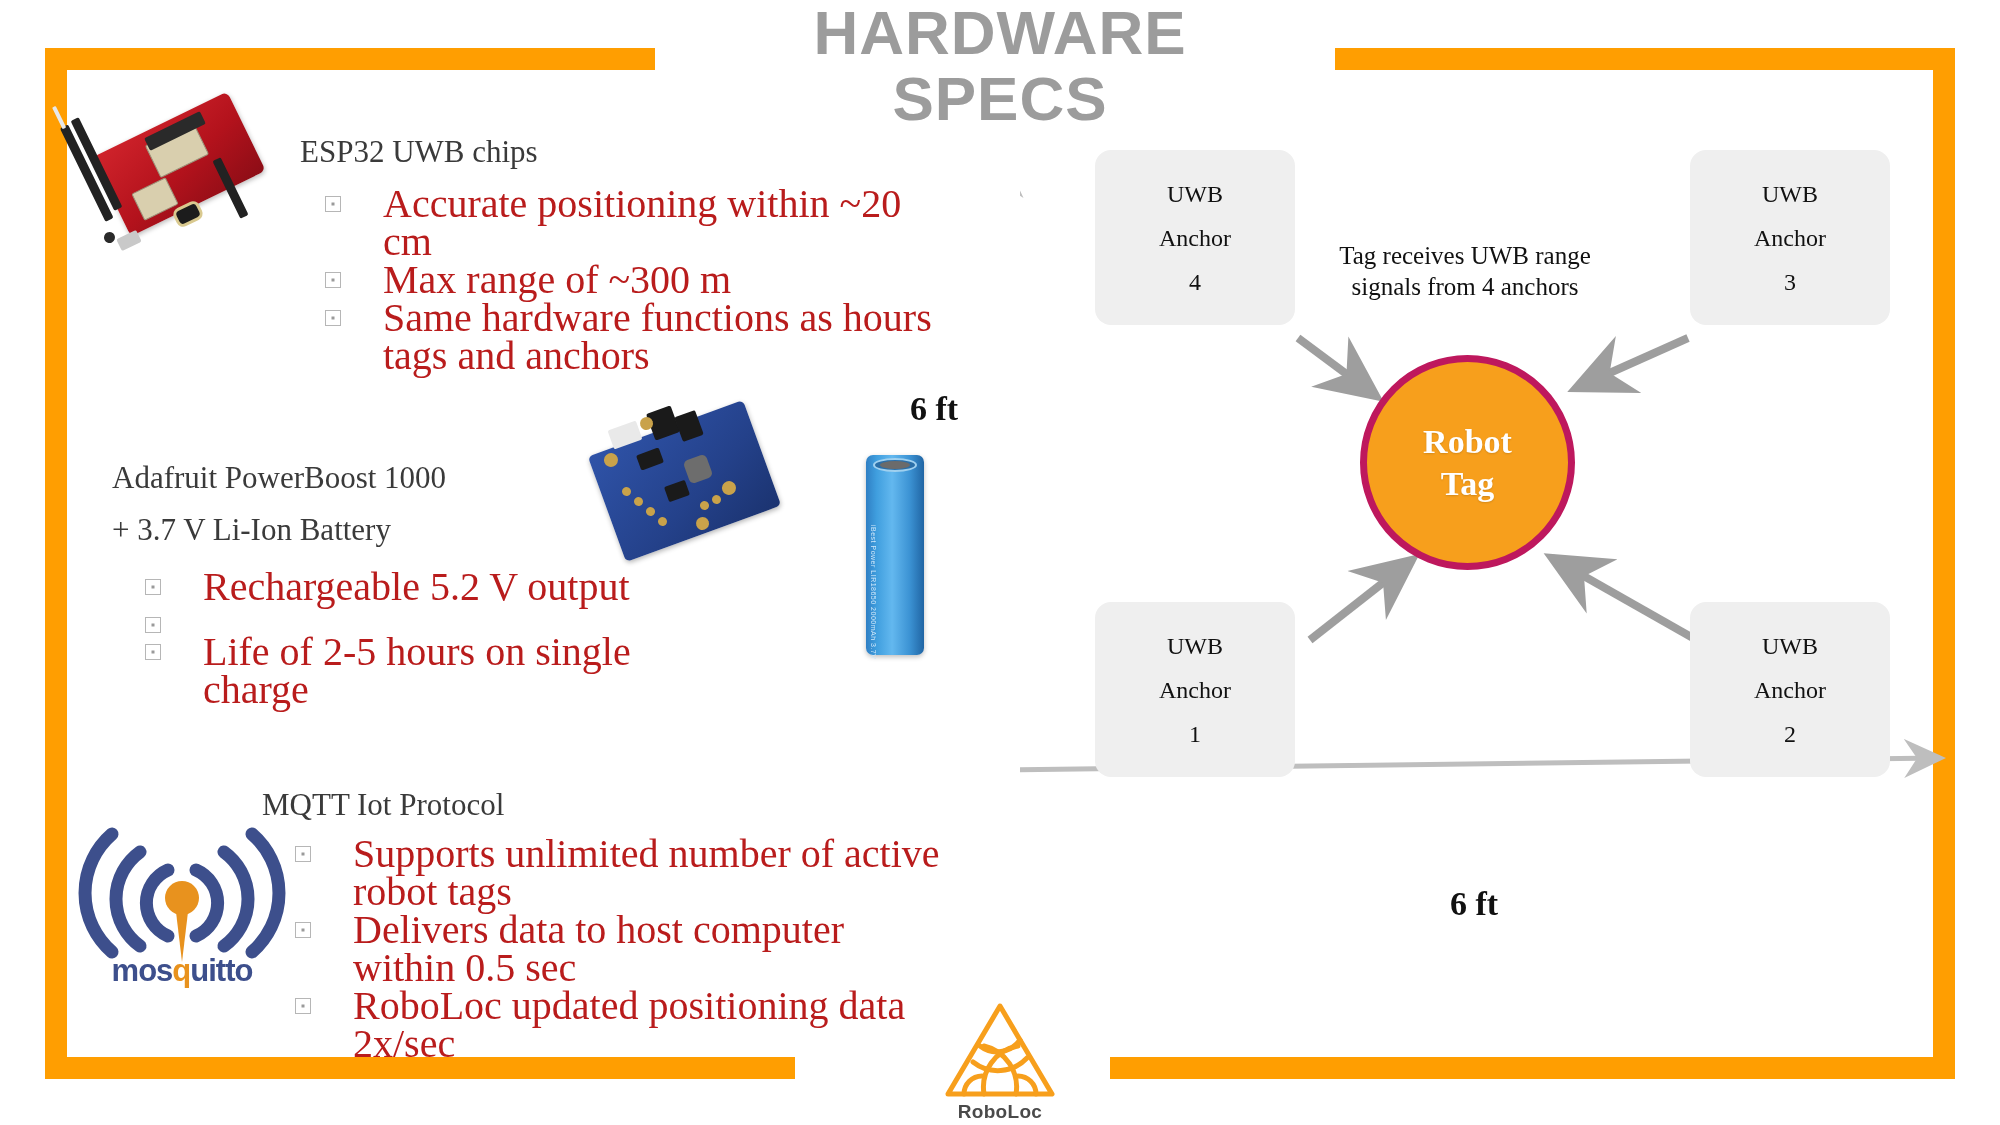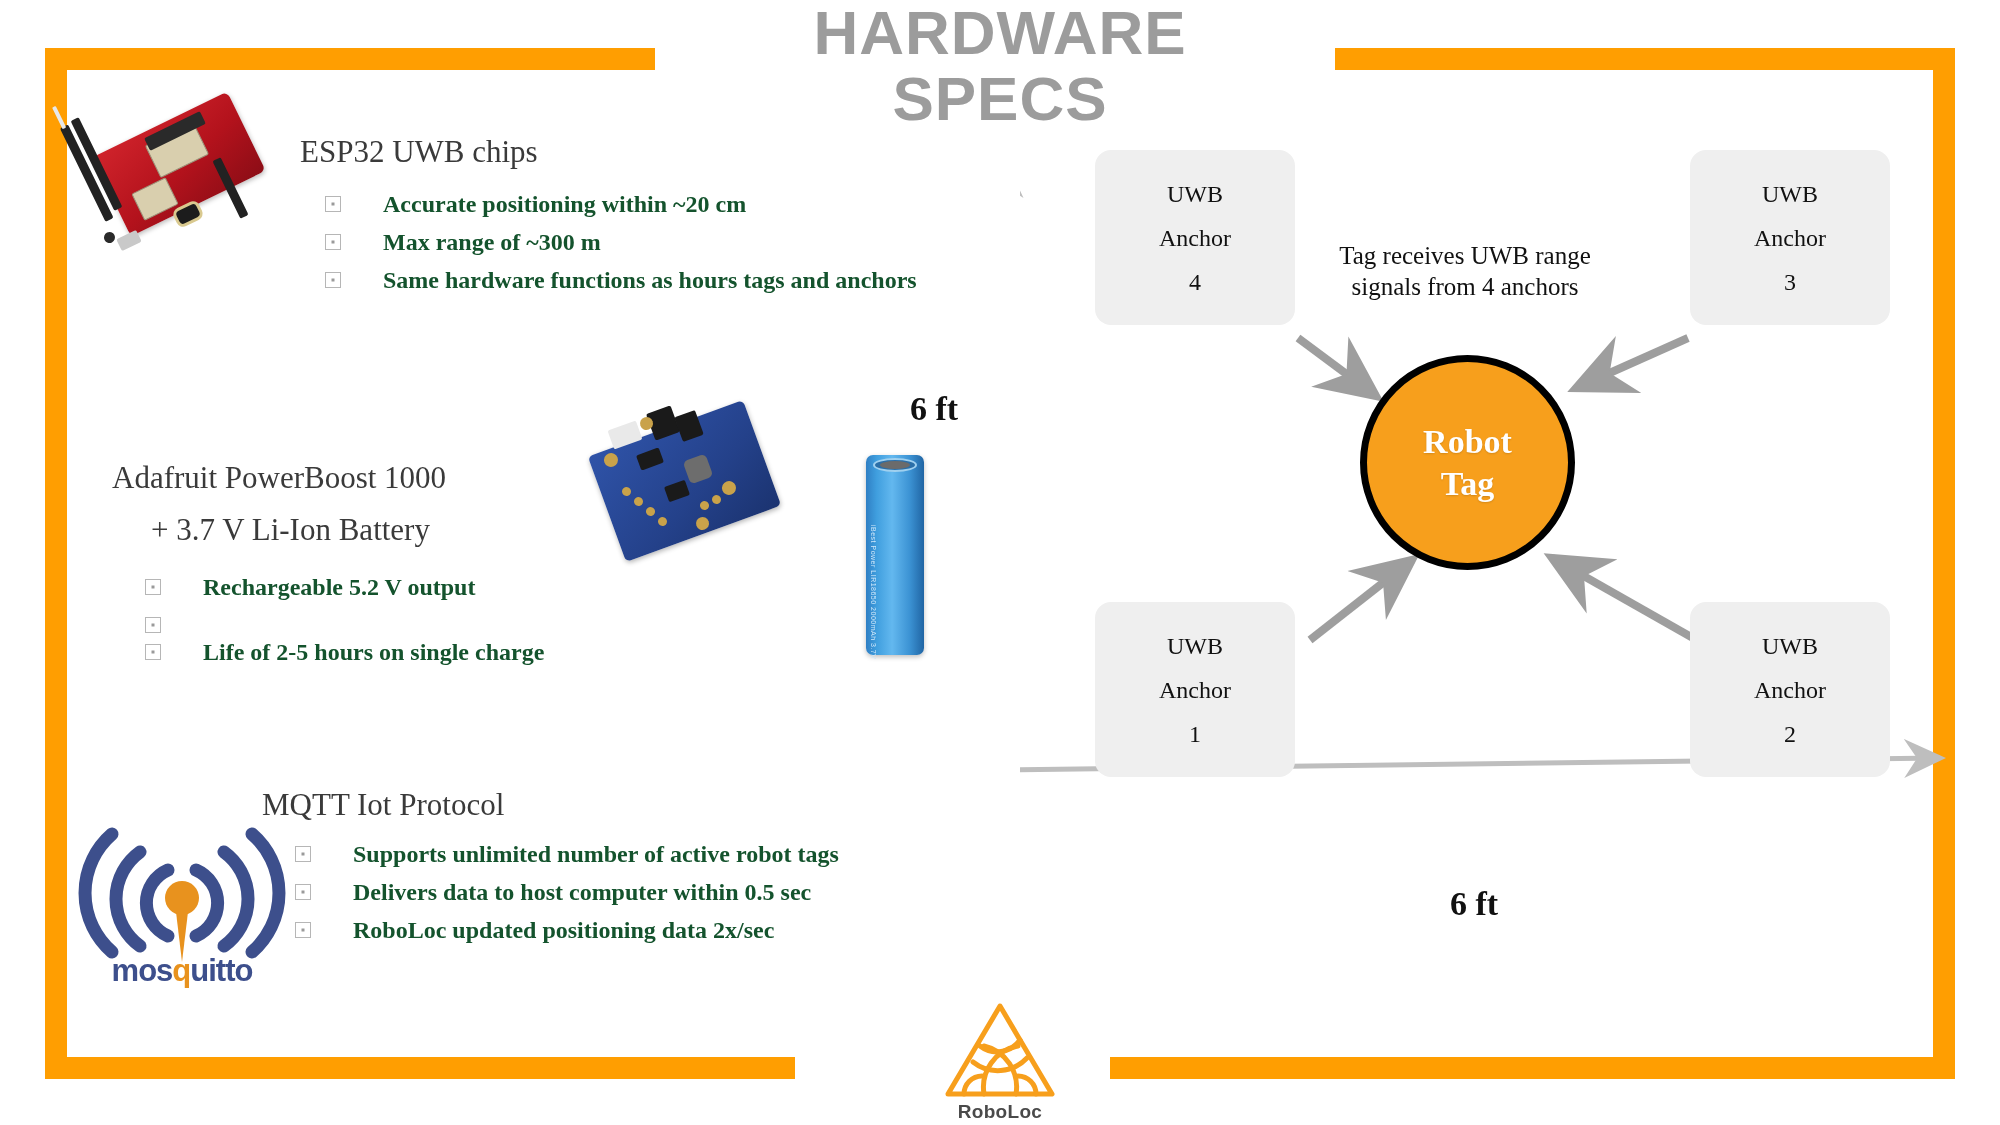--- a/index.html
+++ b/index.html
@@ -15,21 +15,21 @@
   #fr-left       {left:45px;  top:48px;  width:22px;   height:1031px;}
   #fr-right      {left:1933px;top:48px;  width:22px;   height:1031px;}
 
   
   #page-title{position:absolute;left:700px;top:0px;width:600px;text-align:center;
      font-family:"Liberation Sans","DejaVu Sans",sans-serif;
      font-weight:bold;font-size:62px;line-height:66px;color:#9C9C9C;letter-spacing:1px;}
 
   
   .head{position:absolute;font-size:31px;line-height:40px;color:#3a3a3a;white-space:nowrap;}
-  .bul{position:absolute;font-size:24px;line-height:38px;color:#14532d;font-weight:bold;}
+  .bul{position:absolute;font-size:40px;line-height:38px;color:#b91c1c;}
   .bul .row{display:flex;align-items:flex-start;}
   .bul .sq{flex:0 0 auto;width:16px;height:16px;border:1.5px solid #b6b6b6;
            margin-top:11px;margin-right:42px;position:relative;box-sizing:border-box;}
   .bul .sq::after{content:"";position:absolute;left:50%;top:50%;width:3px;height:3px;
            background:#9a9a9a;transform:translate(-50%,-50%);}
   .bul .txt{flex:1 1 auto;}
 
   
   .art{position:absolute;}
   #esp32{left:78px;top:92px;width:210px;height:200px;}
@@ -81,21 +81,21 @@
   #diagram{position:absolute;left:1020px;top:140px;width:940px;height:890px;}
   .anchor-box{position:absolute;background:#EFEFEF;border-radius:16px;
      display:flex;align-items:center;justify-content:center;text-align:center;
      font-size:24px;line-height:44px;color:#111;}
   #anchor4{left:75px; top:10px; width:200px;height:175px;}
   #anchor3{left:670px;top:10px; width:200px;height:175px;}
   #anchor1{left:75px; top:462px;width:200px;height:175px;}
   #anchor2{left:670px;top:462px;width:200px;height:175px;}
 
   #robot-tag{position:absolute;left:340px;top:215px;width:215px;height:215px;border-radius:50%;
-     background:#F79F1C;border:7px solid #000000;box-sizing:border-box;
+     background:#F79F1C;border:7px solid #be185d;box-sizing:border-box;
      display:flex;align-items:center;justify-content:center;text-align:center;
      color:#fff;font-weight:bold;font-size:34px;line-height:42px;
      text-shadow:0 1px 2px rgba(0,0,0,.15);}
 
   #tag-note{position:absolute;left:285px;top:100px;width:320px;text-align:center;
      font-size:25px;line-height:31px;color:#111;}
 
   .axis-label{position:absolute;font-weight:bold;font-size:34px;color:#111;}
   #y-label{left:-110px;top:250px;}
   #x-label{left:430px;top:745px;}
@@ -169,21 +169,21 @@
 </div>
 
 <div class="art" id="battery">
   <div class="bat-body"></div>
   <div class="bat-top"></div>
   <div class="bat-top-in"></div>
   <div class="bat-txt">iBest Power LIR18650 2000mAh 3.7V</div>
 </div>
 
 <div class="head" style="left:112px;top:458px;">Adafruit PowerBoost 1000</div>
-<div class="head" style="left:112px;top:510px;margin-left:39px;">+ 3.7 V Li-Ion Battery</div>
+<div class="head" style="left:112px;top:510px;">+ 3.7 V Li-Ion Battery</div>
 
 <div class="bul" style="left:145px;top:568px;width:540px;">
   <div class="row">
     <span class="sq"></span>
     <span class="txt">Rechargeable 5.2 V output</span>
   </div>
   <div class="row">
     <span class="sq"></span>
   </div>
   <div class="row">

